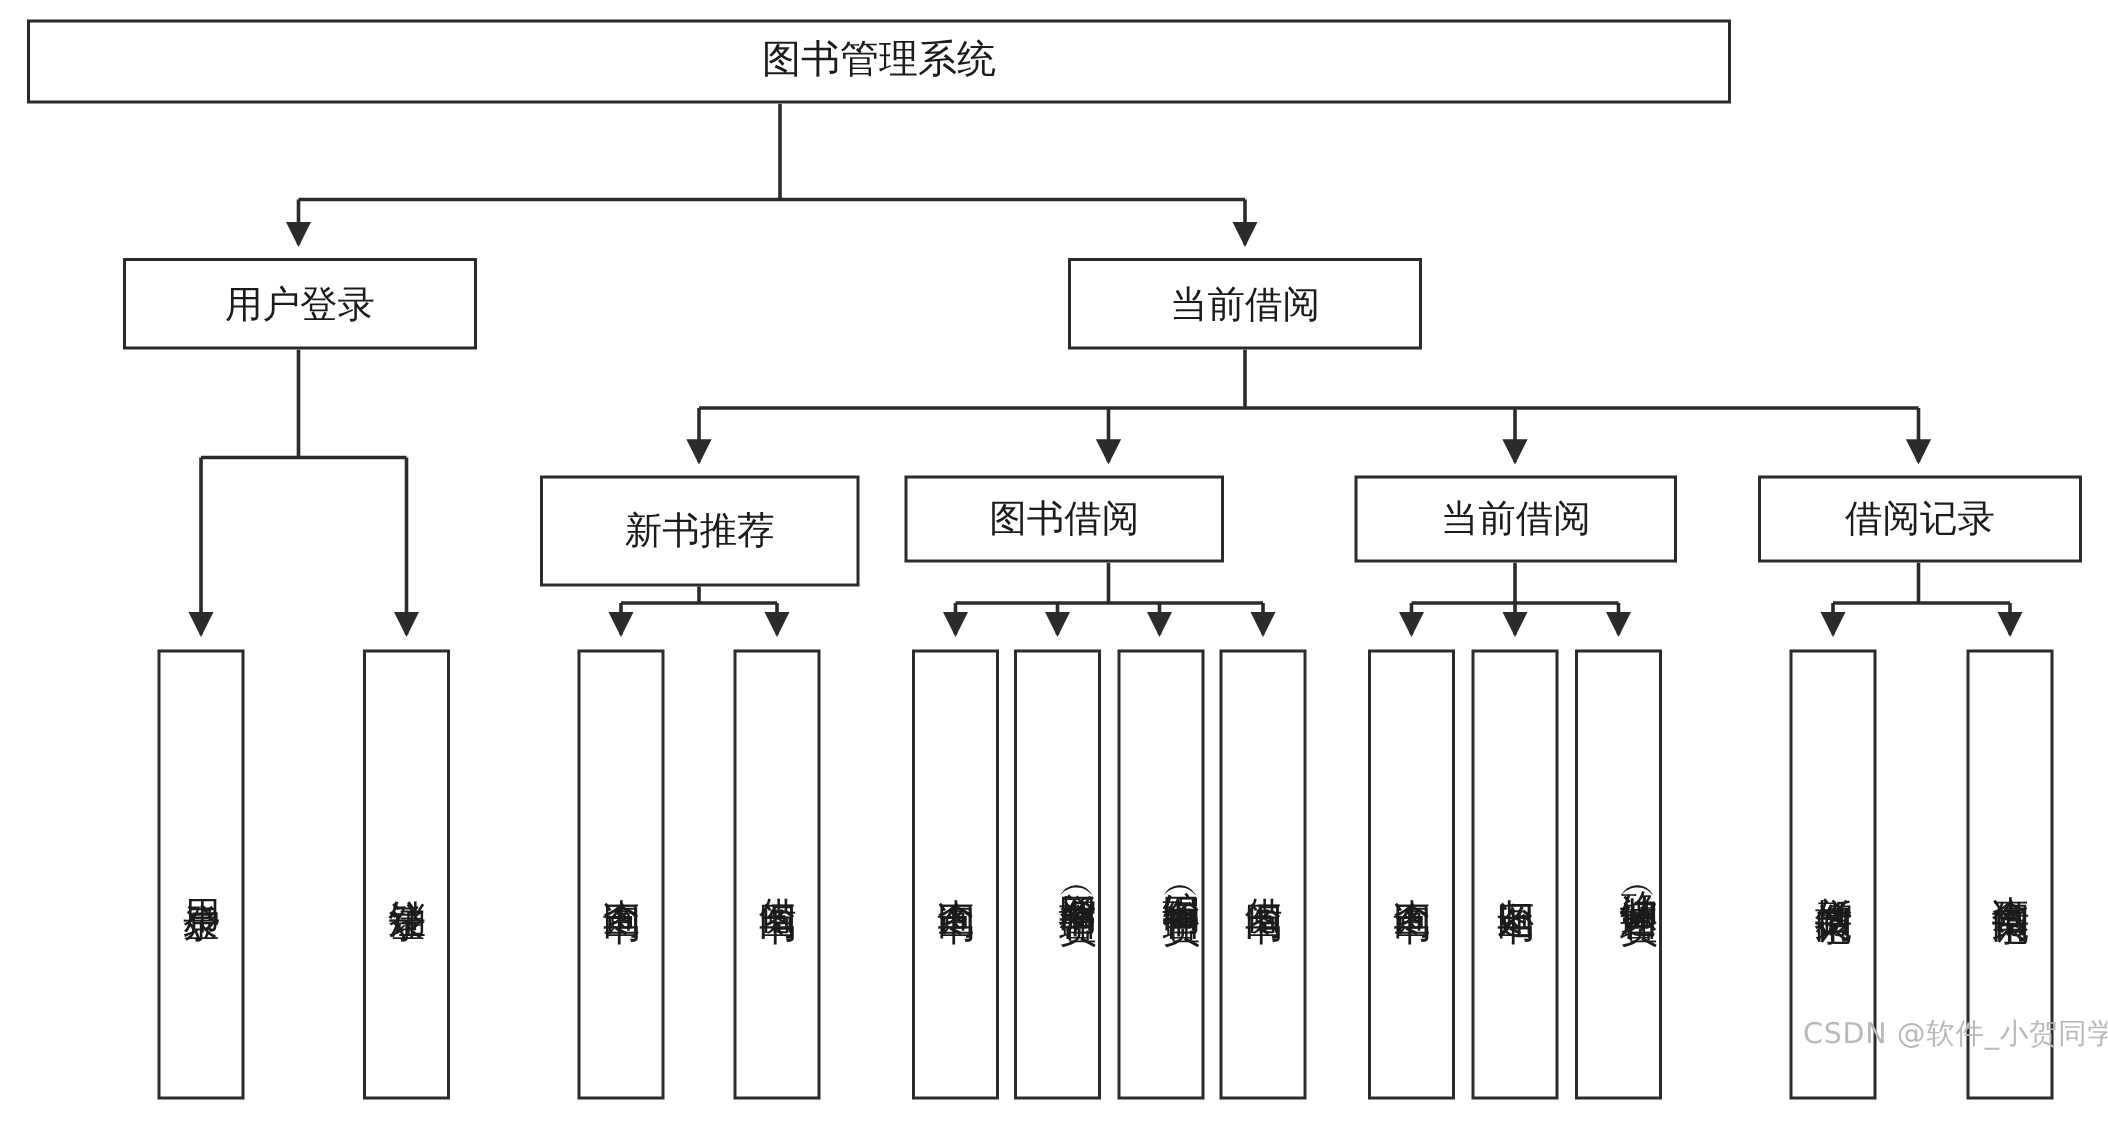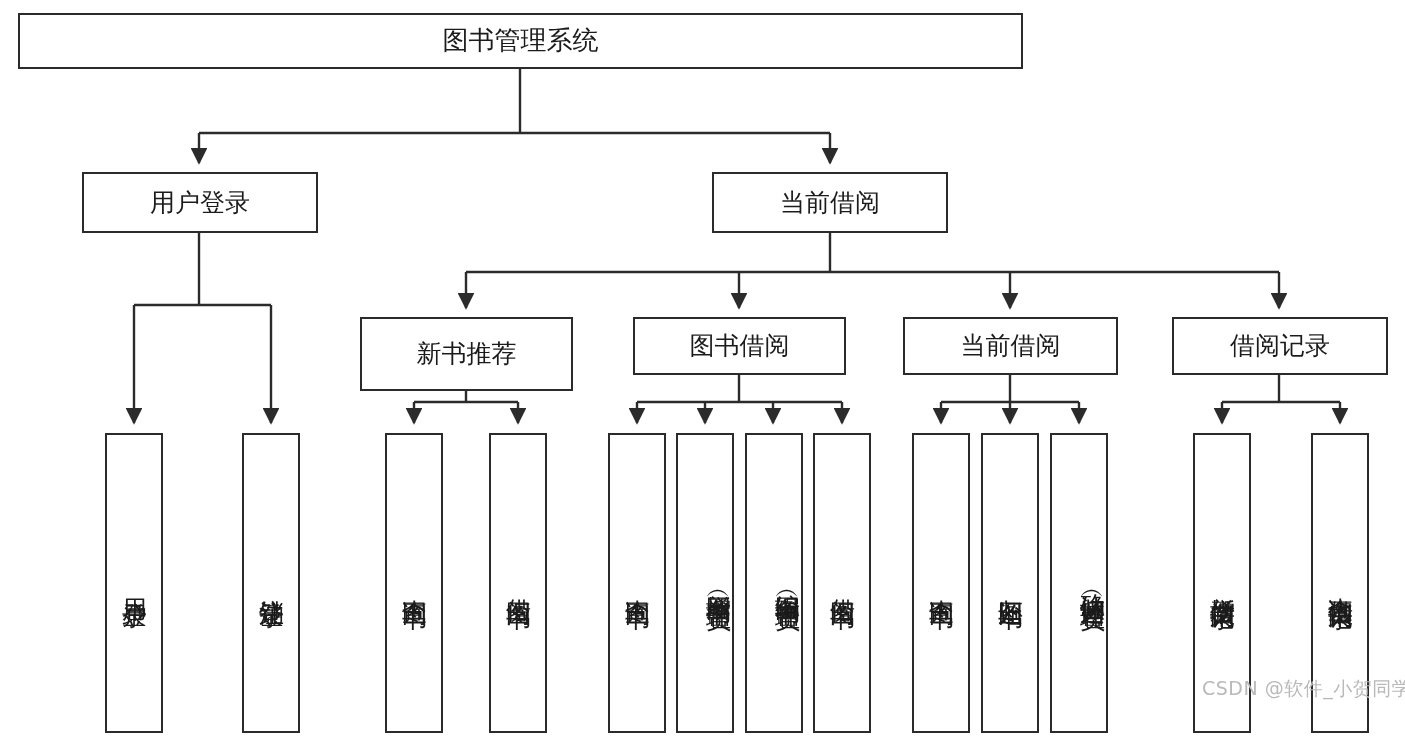--- a/index.html
+++ b/index.html
@@ -120,37 +120,37 @@
       <path d="M 1010 402 L 1010 423" marker-end="url(#arrow)"></path>
       <path d="M 1079 402 L 1079 423" marker-end="url(#arrow)"></path>
 
       <path d="M 1279 375 L 1279 402"></path>
       <path d="M 1222 402 L 1340 402"></path>
       <path d="M 1222 402 L 1222 423" marker-end="url(#arrow)"></path>
       <path d="M 1340 402 L 1340 423" marker-end="url(#arrow)"></path>
     </g>
   </svg>
 
-  <div class="node h-node root-node" style="left:18px; top:13px; width:1005px; height:56px;">
+  <div class="node h-node root-node" style="left:18px; top:13px; width:1136px; height:56px;">
     <span class="node-label">图书管理系统</span>
   </div>
 
   <div class="node h-node" style="left:82px; top:172px; width:236px; height:61px;">
     <span class="node-label">用户登录</span>
   </div>
 
   <div class="node h-node" style="left:712px; top:172px; width:236px; height:61px;">
     <span class="node-label">当前借阅</span>
   </div>
 
   <div class="node h-node" style="left:360px; top:317px; width:213px; height:74px;">
     <span class="node-label">新书推荐</span>
   </div>
 
-  <div class="node h-node" style="left:633px; top:317px; width:213px; height:58px;">
+  <div class="node h-node" style="left:603px; top:317px; width:213px; height:58px;">
     <span class="node-label">图书借阅</span>
   </div>
 
   <div class="node h-node" style="left:903px; top:317px; width:215px; height:58px;">
     <span class="node-label">当前借阅</span>
   </div>
 
   <div class="node h-node" style="left:1172px; top:317px; width:216px; height:58px;">
     <span class="node-label">借阅记录</span>
   </div>

